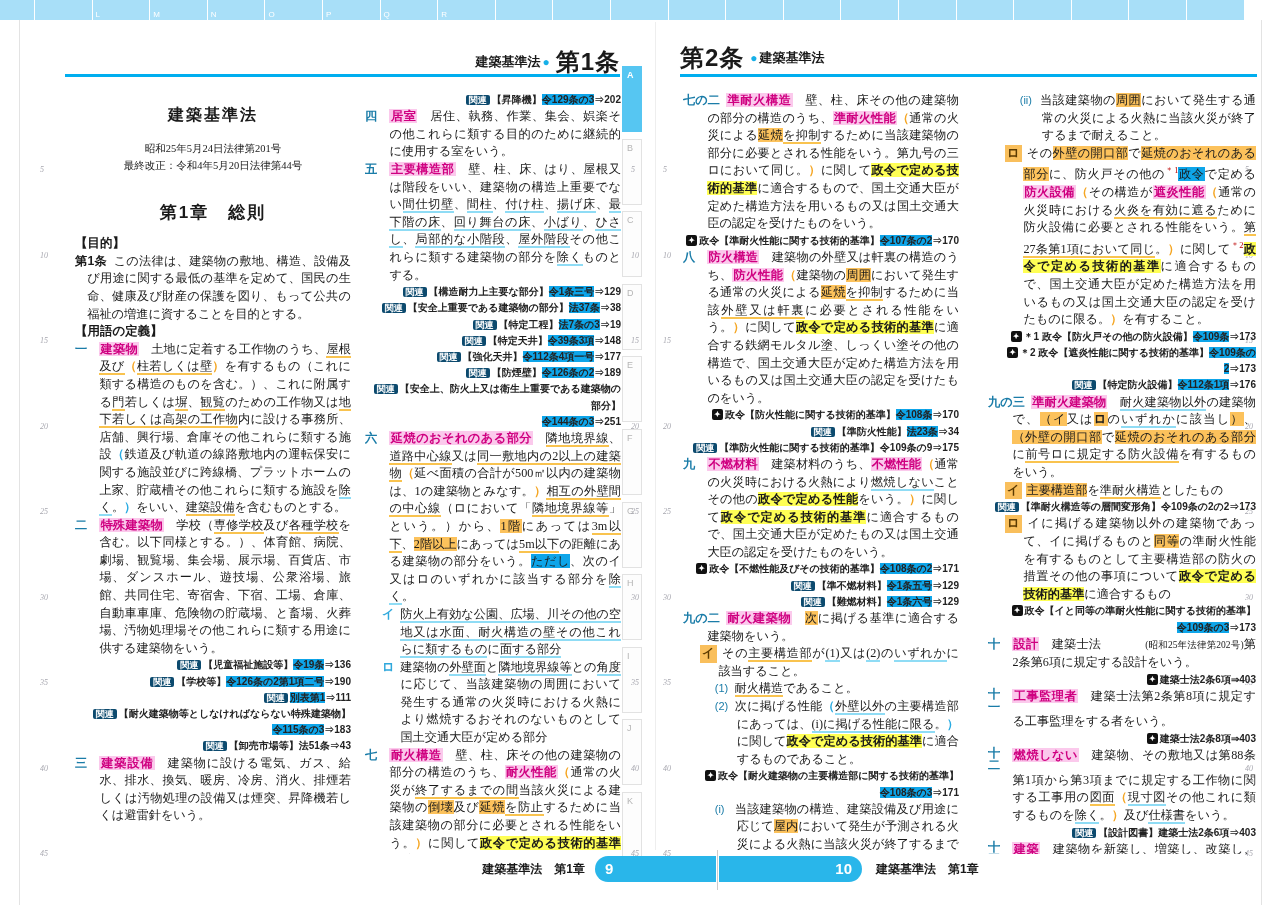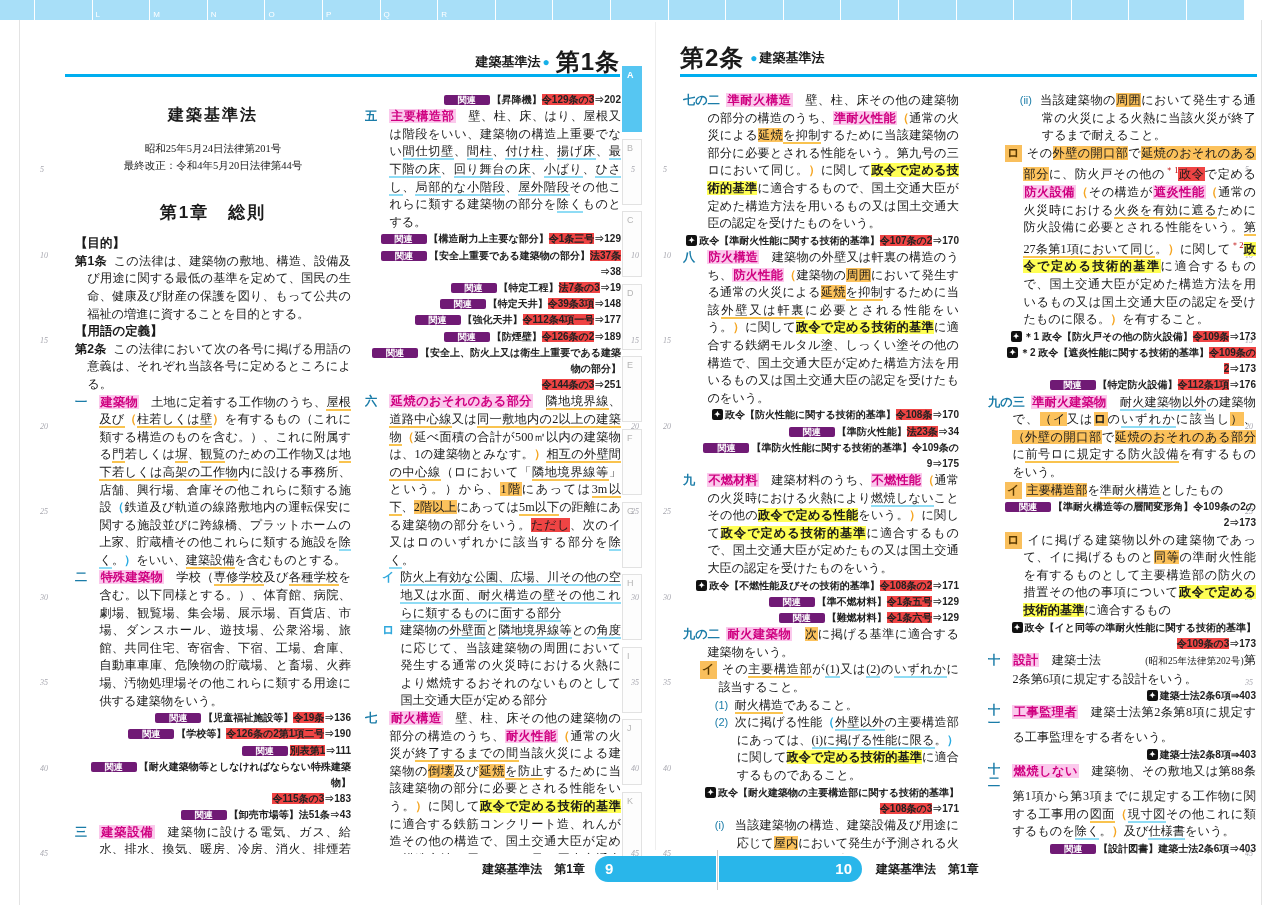--- a/index.html
+++ b/index.html
@@ -67,31 +67,31 @@
           font-family:"Liberation Sans",sans-serif;margin-right:.4em;}
   .sub.so .n{background:#f9bf5c;color:#5b3a00;padding:0 2px;min-width:1em;}
   .sub2{margin-left:2.6em;padding-left:1.8em;text-indent:-1.8em;}
   .sub2 .n{display:inline-block;min-width:1.8em;text-indent:0;color:#1a7ca8;
            font-family:"Liberation Sans",sans-serif;font-size:11px;}
   .ref{text-align:right;font-size:10px;line-height:16.2px;font-weight:600;
        font-family:"Liberation Sans",sans-serif;color:#222;text-indent:0;}
 
   
   .hm{background:#fbc9ec;color:#cf0080;font-weight:bold;font-family:"Liberation Sans",sans-serif;padding:0 1px;}
-  .hy{background:#ef4444;}
+  .hy{background:#0ea5e9;}
   .hyb{background:#ffff55;font-weight:bold;}
   .ho{background:#fcc25c;}
   .hob{background:#fcc25c;font-weight:bold;}
   .uc{border-bottom:2px solid #8fdcf5;}
   .uo{border-bottom:2px solid #f9c34f;margin-top:33px;}
   .opn{color:#f5a623;font-weight:bold;}
   .cpn{color:#29abe2;font-weight:bold;}
   .sm{font-size:9.5px;padding-left:44px;}
   .sup{font-size:8.5px;vertical-align:super;color:#b00;}
-  .rk{background:#701a75;color:#fff;font-size:9px;padding:0 14px;border-radius:2px;
+  .rk{background:#0c4a6e;color:#fff;font-size:9px;padding:0 3px;border-radius:2px;
       margin-right:2px;font-weight:bold;}
   .st{font-weight:bold;}
   .st::before{content:"✦";display:inline-block;background:#111;color:#fff;font-size:8px;
       width:11px;height:11px;line-height:11px;text-align:center;border-radius:2px;
       margin-right:2px;vertical-align:1px;}
 
   
   #footer{position:absolute;left:0;top:856px;width:1280px;height:28px;}
   .ftitle{position:absolute;top:5px;font-size:12px;font-weight:bold;
           font-family:"Liberation Sans",sans-serif;}
@@ -239,35 +239,35 @@
 
 <div class="col" id="lc1">
   <div class="lawtitle">建築基準法</div>
   <div class="lawdate">昭和25年5月24日法律第201号</div>
   <div class="lawdate">最終改正：令和4年5月20日法律第44号</div>
   <div class="chapter">第1章　総則</div>
   <div>
       <div class="bh">【目的】</div>
       <div class="art"><span class="n">第1条</span>この法律は、建築物の敷地、構造、設備及び用途に関する最低の基準を定めて、国民の生命、健康及び財産の保護を図り、もって公共の福祉の増進に資することを目的とする。</div>
       <div class="bh">【用語の定義】</div>
-      <div class="art"><span class="n">第2条</span>この法律において次の各号に掲げる用語の意義は、それぞれ当該各号に定めるところによる。</div>
       <div class="item"><span class="n">一</span><span class="hm">建築物</span>　土地に定着する工作物のうち、<span class="uo">屋根及び</span><span class="opn">（</span><span class="uo">柱若しくは壁</span><span class="opn">）</span>を有するもの（これに類する構造のものを含む。）、これに附属する<span class="uo">門</span>若しくは<span class="uo">塀</span>、<span class="uo">観覧</span>のための工作物又は<span class="uo">地下若しくは高架の工作物</span>内に設ける事務所、店舗、興行場、倉庫その他これらに類する施設<span class="cpn">（</span>鉄道及び軌道の線路敷地内の運転保安に関する施設並びに跨線橋、プラットホームの上家、貯蔵槽その他これらに類する施設を<span class="uc">除く</span>。<span class="cpn">）</span>をいい、<span class="uo">建築設備</span>を含むものとする。</div>
       <div class="item"><span class="n">二</span><span class="hm">特殊建築物</span>　学校（<span class="uo">専修学校</span>及び<span class="uo">各種学校</span>を含む。以下同様とする。）、体育館、病院、劇場、観覧場、集会場、展示場、百貨店、市場、ダンスホール、遊技場、公衆浴場、旅館、共同住宅、寄宿舎、下宿、工場、倉庫、自動車車庫、危険物の貯蔵場、と畜場、火葬場、汚物処理場その他これらに類する用途に供する建築物をいう。</div>
       <div class="ref"><span class="rk">関連</span>【児童福祉施設等】<span class="hy">令19条</span>⇒136</div>
       <div class="ref"><span class="rk">関連</span>【学校等】<span class="hy">令126条の2第1項二号</span>⇒190</div>
       <div class="ref"><span class="rk">関連</span><span class="hy">別表第1</span>⇒111</div>
       <div class="ref"><span class="rk">関連</span>【耐火建築物等としなければならない特殊建築物】</div>
       <div class="ref"><span class="hy">令115条の3</span>⇒183</div>
       <div class="ref"><span class="rk">関連</span>【卸売市場等】法51条⇒43</div>
       <div class="item"><span class="n">三</span><span class="hm">建築設備</span>　建築物に設ける電気、ガス、給水、排水、換気、暖房、冷房、消火、排煙若しくは汚物処理の設備又は煙突、昇降機若しくは避雷針をいう。</div>
     </div>
 </div>
 
 <div class="col" id="lc2">
     <div class="ref"><span class="rk">関連</span>【昇降機】<span class="hy">令129条の3</span>⇒202</div>
+    <div class="item"><span class="n">四</span><span class="hm">居室</span>　居住、執務、作業、集会、娯楽その他これらに類する目的のために継続的に使用する室をいう。</div>
     <div class="item"><span class="n">五</span><span class="hm">主要構造部</span>　壁、柱、床、はり、屋根又は階段をいい、建築物の構造上重要でない<span class="uc">間仕切壁</span>、<span class="uc">間柱</span>、<span class="uc">付け柱</span>、<span class="uc">揚げ床</span>、<span class="uc">最下階の床</span>、<span class="uc">回り舞台の床</span>、<span class="uc">小ばり</span>、<span class="uc">ひさし</span>、<span class="uc">局部的な小階段</span>、<span class="uc">屋外階段</span>その他これらに類する建築物の部分を<span class="uc">除く</span>ものとする。</div>
     <div class="ref"><span class="rk">関連</span>【構造耐力上主要な部分】<span class="hy">令1条三号</span>⇒129</div>
     <div class="ref"><span class="rk">関連</span>【安全上重要である建築物の部分】<span class="hy">法37条</span>⇒38</div>
     <div class="ref"><span class="rk">関連</span>【特定工程】<span class="hy">法7条の3</span>⇒19</div>
     <div class="ref"><span class="rk">関連</span>【特定天井】<span class="hy">令39条3項</span>⇒148</div>
     <div class="ref"><span class="rk">関連</span>【強化天井】<span class="hy">令112条4項一号</span>⇒177</div>
     <div class="ref"><span class="rk">関連</span>【防煙壁】<span class="hy">令126条の2</span>⇒189</div>
     <div class="ref"><span class="rk">関連</span>【安全上、防火上又は衛生上重要である建築物の部分】</div>
     <div class="ref"><span class="hy">令144条の3</span>⇒251</div>
     <div class="item"><span class="n">六</span><span class="hm">延焼のおそれのある部分</span>　<span class="uo">隣地境界線</span>、<span class="uo">道路中心線</span>又は<span class="uo">同一敷地内の2以上の建築物</span><span class="opn">（</span>延べ面積の合計が500㎡以内の建築物は、1の建築物とみなす。<span class="opn">）</span><span class="uo">相互の外壁間の中心線</span>（ロにおいて「<span class="uo">隣地境界線等</span>」という。）から、<span class="ho">1階</span>にあっては<span class="uo">3m以下</span>、<span class="ho">2階以上</span>にあっては<span class="uo">5m以下</span>の距離にある建築物の部分をいう。<span class="hy">ただし</span>、次のイ又はロのいずれかに該当する部分を<span class="uc">除く</span>。</div>

